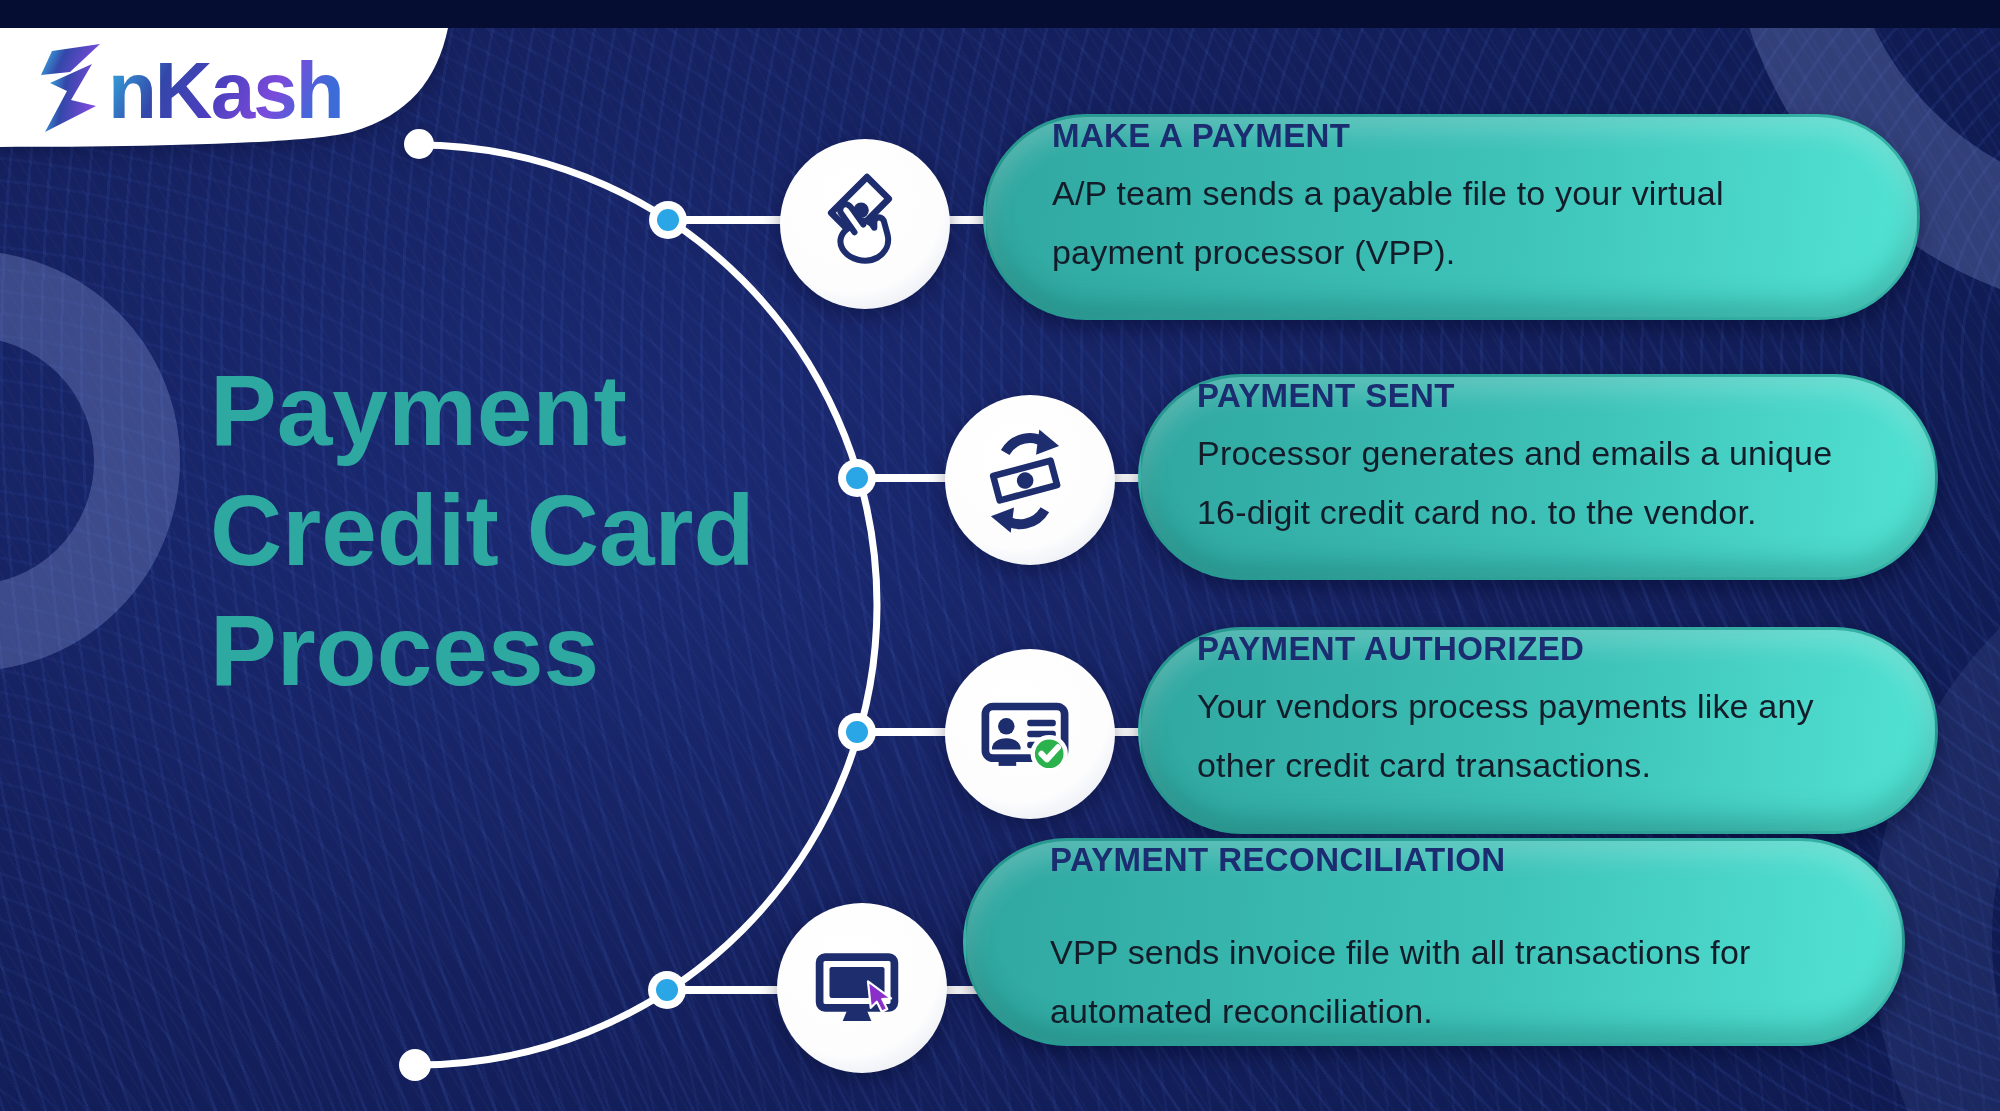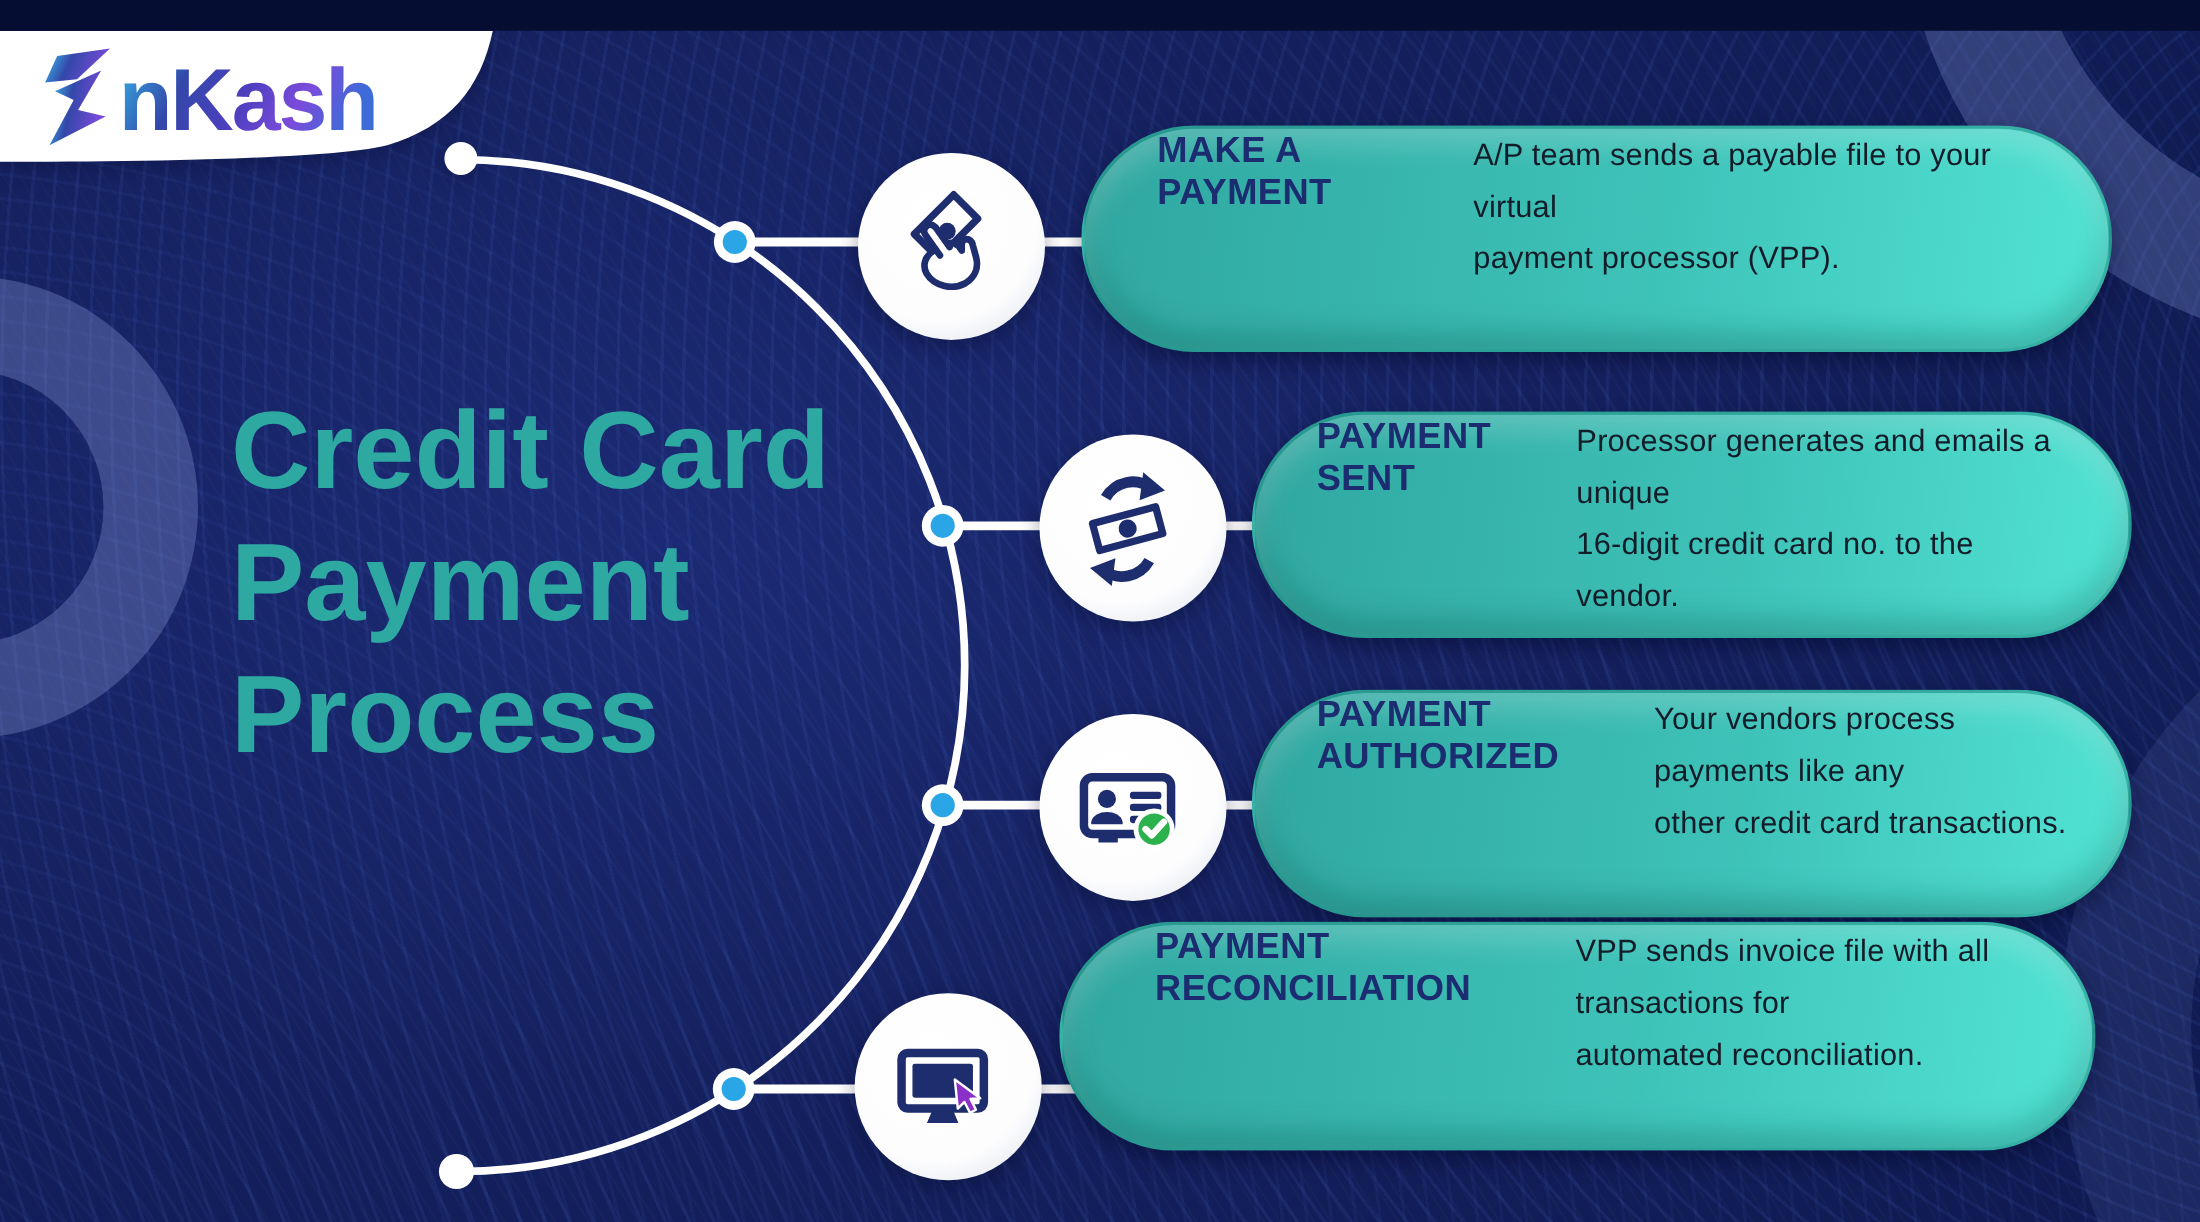--- a/index.html
+++ b/index.html
@@ -31,24 +31,24 @@
     font-size:100px;font-weight:bold;line-height:120px;letter-spacing:0px;}
   .headline div{white-space:nowrap;}
 
   
   .pill{position:absolute;z-index:5;border-radius:110px;
     background:linear-gradient(97deg,#2FA7A0 0%,#3EC2B8 55%,#52E4D4 100%);
     border:3px solid rgba(32,138,130,0.55);
     box-shadow:0 8px 20px rgba(0,2,30,0.40),
       inset 0 14px 26px rgba(255,255,255,0.22),
       inset 0 -14px 26px rgba(8,78,72,0.30);
-    display:flex;justify-content:flex-start;gap:9px;
+    display:flex;flex-direction:column;justify-content:flex-start;gap:9px;
   }
   .pill-title{font-size:33px;font-weight:bold;letter-spacing:.4px;}
-  .pill-body{font-size:28px;line-height:47px;white-space:pre-line;letter-spacing:.2px;}
+  .pill-body{font-size:34px;line-height:59px;white-space:pre-line;letter-spacing:.2px;}
   .pill1{left:983px;top:86px;width:937px;height:206px;padding:0 60px 0 66px;}
   .pill2{left:1138px;top:346px;width:800px;height:206px;padding:0 40px 0 56px;}
   .pill3{left:1138px;top:599px;width:800px;height:207px;padding:0 40px 0 56px;}
   .pill4{left:963px;top:810px;width:942px;height:208px;padding:0 40px 0 84px;gap:44px;}
 
   .logo-box{position:absolute;left:34px;top:12px;z-index:6;}
 </style>
 </head>
 <body>
 
@@ -176,22 +176,22 @@
           <stop offset="0.55" stop-color="#4C3FBE"></stop>
           <stop offset="0.78" stop-color="#7B4BDB"></stop>
           <stop offset="1" stop-color="#3D6BD8"></stop>
         </linearGradient>
       </defs>
       <text x="74" y="78" font-size="80" font-weight="bold" letter-spacing="-2" font-family="Liberation Sans, sans-serif" fill="url(#lg3)">nKash</text>
     </svg>
   </div>
 
   <div class="headline" style="color:#2EA9A2">
+    <div>Payment</div>
     <div>Credit Card</div>
-    <div>Payment</div>
     <div>Process</div>
   </div>
 
   <div class="pill pill1">
     <div class="pill-title" style="color:#1C2C70">MAKE A PAYMENT</div>
     <div class="pill-body" style="color:#131C29">A/P team sends a payable file to your virtual
 payment processor (VPP).</div>
   </div>
 
   <div class="pill pill2">

